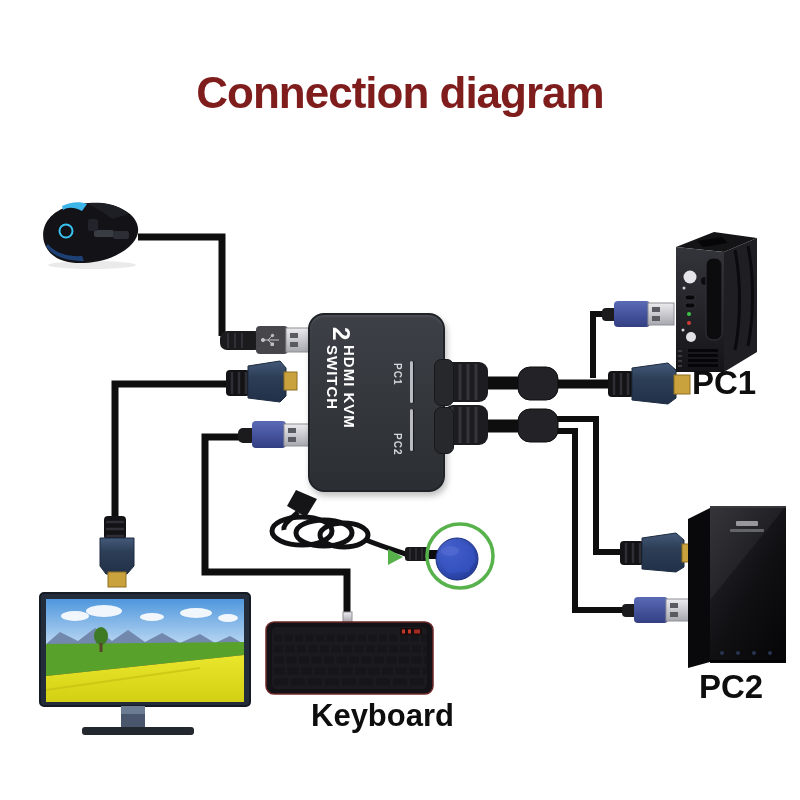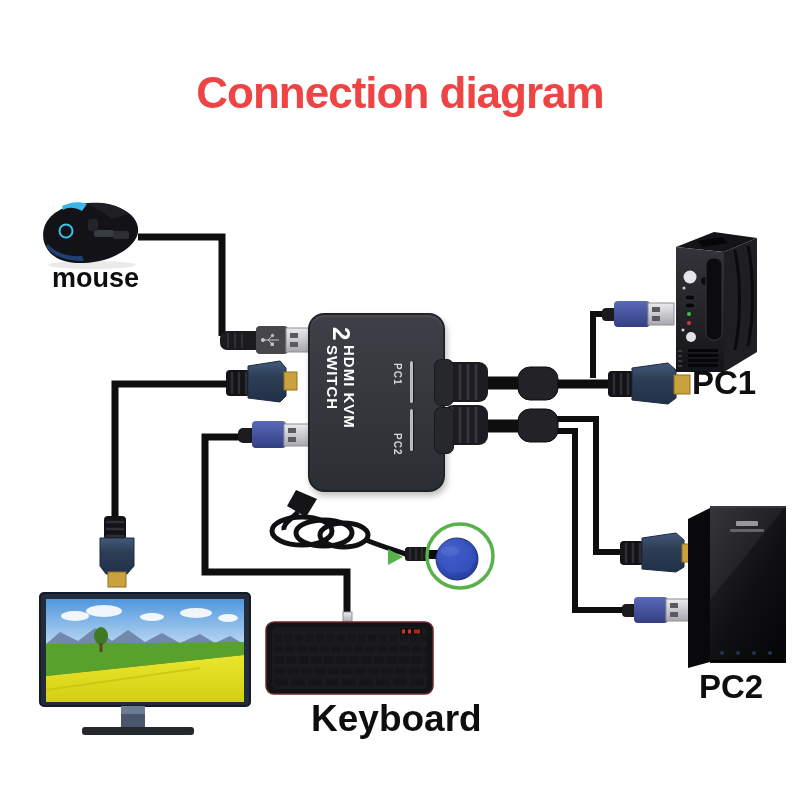--- a/index.html
+++ b/index.html
@@ -1,24 +1,24 @@
 <!DOCTYPE html>
 <html><head>
 <meta charset="utf-8">
 <style>
   html,body{margin:0;padding:0;background:#ffffff;}
   .canvas{position:relative;width:800px;height:800px;background:#ffffff;overflow:hidden;
           font-family:"Liberation Sans",sans-serif;}
   .scene{position:absolute;left:0;top:0;width:800px;height:800px;z-index:1;}
   .page-title{position:absolute;left:0;top:68px;width:800px;text-align:center;margin:0;
-          font-size:44px;font-weight:700;color:#ef4444;letter-spacing:-1px;z-index:3;}
+          font-size:44px;font-weight:700;color:#7f1d1d;letter-spacing:-1px;z-index:3;}
   .lbl{position:absolute;color:#0e0e0e;font-weight:700;z-index:3;white-space:nowrap;}
   .lbl-mouse{left:52px;top:263px;font-size:27px;}
   .lbl-display{left:90px;top:734px;font-size:31px;}
-  .lbl-keyboard{left:311px;top:698px;font-size:37px;}
+  .lbl-keyboard{left:311px;top:698px;font-size:31px;}
   .lbl-pc1{left:692px;top:364px;font-size:33px;}
   .lbl-pc2{left:699px;top:668px;font-size:33px;}
   
   .kvm{position:absolute;left:308px;top:313px;width:137px;height:179px;z-index:2;
        background:linear-gradient(180deg,#3d4147 0%,#33363b 55%,#2b2e32 100%);
        border:2px solid #1f2226;border-radius:16px;box-sizing:border-box;
        box-shadow:inset 0 2px 2px rgba(255,255,255,.08), 2px 4px 6px rgba(0,0,0,.25);}
   .kvm-brand{position:absolute;left:14px;top:12px;height:156px;writing-mode:vertical-rl;
        color:#fff;display:flex;align-items:center;}
   .kvm-num{font-size:24px;font-weight:700;line-height:1;letter-spacing:1px;}
@@ -339,18 +339,17 @@
     <div class="kvm-brand">
       <span class="kvm-num">2</span>
       <span class="kvm-name">HDMI KVM SWITCH</span>
     </div>
     <div class="kvm-slot slot1"></div>
     <div class="kvm-slot slot2"></div>
     <div class="kvm-port-label p1">PC1</div>
     <div class="kvm-port-label p2">PC2</div>
   </div>
 
-  <div class="lbl lbl-mouse">mouse</div>
   <div class="lbl lbl-keyboard">Keyboard</div>
   <div class="lbl lbl-pc1">PC1</div>
   <div class="lbl lbl-pc2">PC2</div>
 
 </div>
 
 </body></html>

